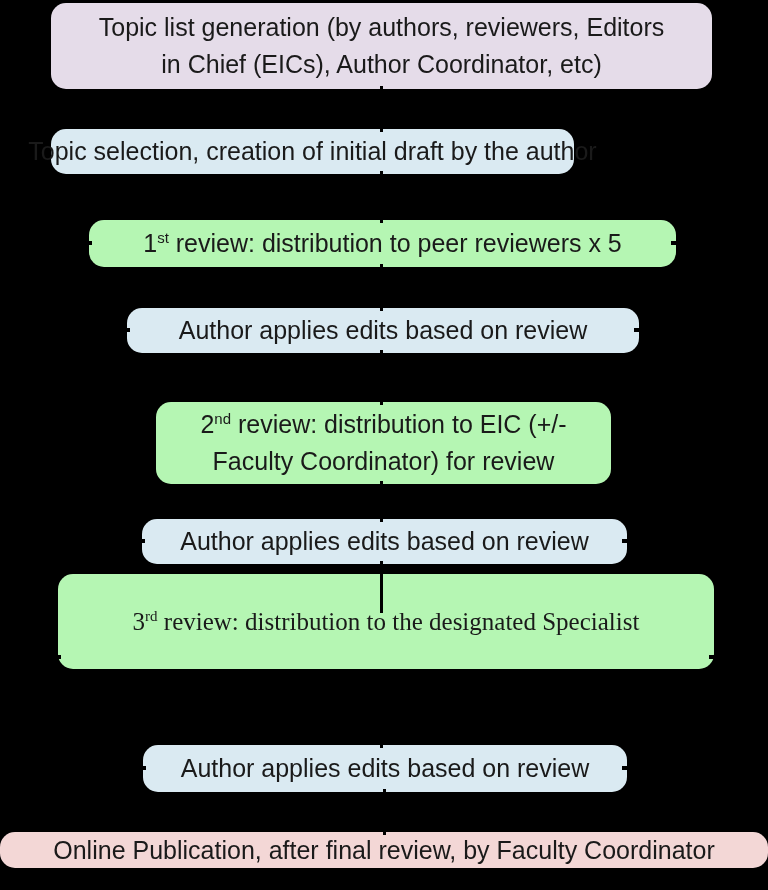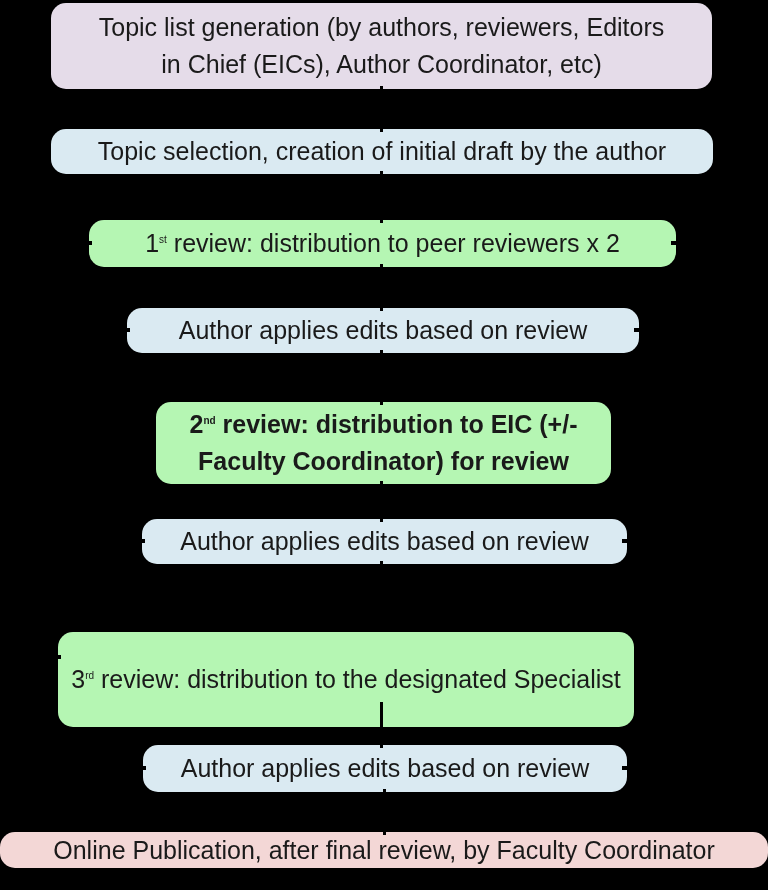--- a/index.html
+++ b/index.html
@@ -27,35 +27,35 @@
     align-items: center;
     justify-content: center;
     text-align: center;
     color: var(--c-text, #1a1a1a);
     font-size: 25px;
     line-height: 37px;
     white-space: nowrap;
     z-index: 1;
   }
   .box sup {
-    font-size: 10px;
+    font-size: 15px;
     line-height: 0;
   }
   .lavender { background: var(--c-lavender, #e5dce9); }
   .blue     { background: var(--c-blue, #daeaf2); }
   .green    { background: var(--c-green, #b5f6b3); }
   .pink     { background: var(--c-pink, #f3d7d6); }
 
   .b0 { left: 51px;  top: 3px;   width: 661px; height: 86px; }
-  .b1 { left: 51px;  top: 129px; width: 662px; height: 45px; }
+  .b1 { left: 51px;  top: 129px; width: 523px; height: 45px; }
   .b2 { left: 89px;  top: 220px; width: 587px; height: 47px; }
   .b3 { left: 127px; top: 308px; width: 512px; height: 45px; }
-  .b4 { left: 156px; top: 402px; width: 455px; height: 82px; font-weight: bold; }
+  .b4 { left: 156px; top: 402px; width: 455px; height: 82px; }
   .b5 { left: 142px; top: 519px; width: 485px; height: 45px; }
-  .b6 { left: 58px;  top: 632px; width: 576px; height: 95px; }
+  .b6 { left: 58px;  top: 574px; width: 656px; height: 95px; font-family: Liberation Serif, serif; }
   .b7 { left: 143px; top: 745px; width: 484px; height: 47px; }
   .b8 { left: 0px;   top: 832px; width: 768px; height: 36px; }
 
   
   .conn {
     position: absolute;
     width: 3px;
     background: #000000;
     left: 380px;
     z-index: 2;
@@ -100,21 +100,21 @@
 
   <div class="conn c0"></div>
 
   <div class="box blue b1">
     <div>Topic selection, creation of initial draft by the author</div>
   </div>
 
   <div class="conn c1"></div>
 
   <div class="box green b2">
-    <div><span>1</span><sup>st</sup><span> review: distribution to peer reviewers x 2</span></div>
+    <div><span>1</span><sup>st</sup><span> review: distribution to peer reviewers x 5</span></div>
   </div>
 
   <div class="conn c2"></div>
 
   <div class="box blue b3">
     <div>Author applies edits based on review</div>
   </div>
 
   <div class="conn c3"></div>
 

